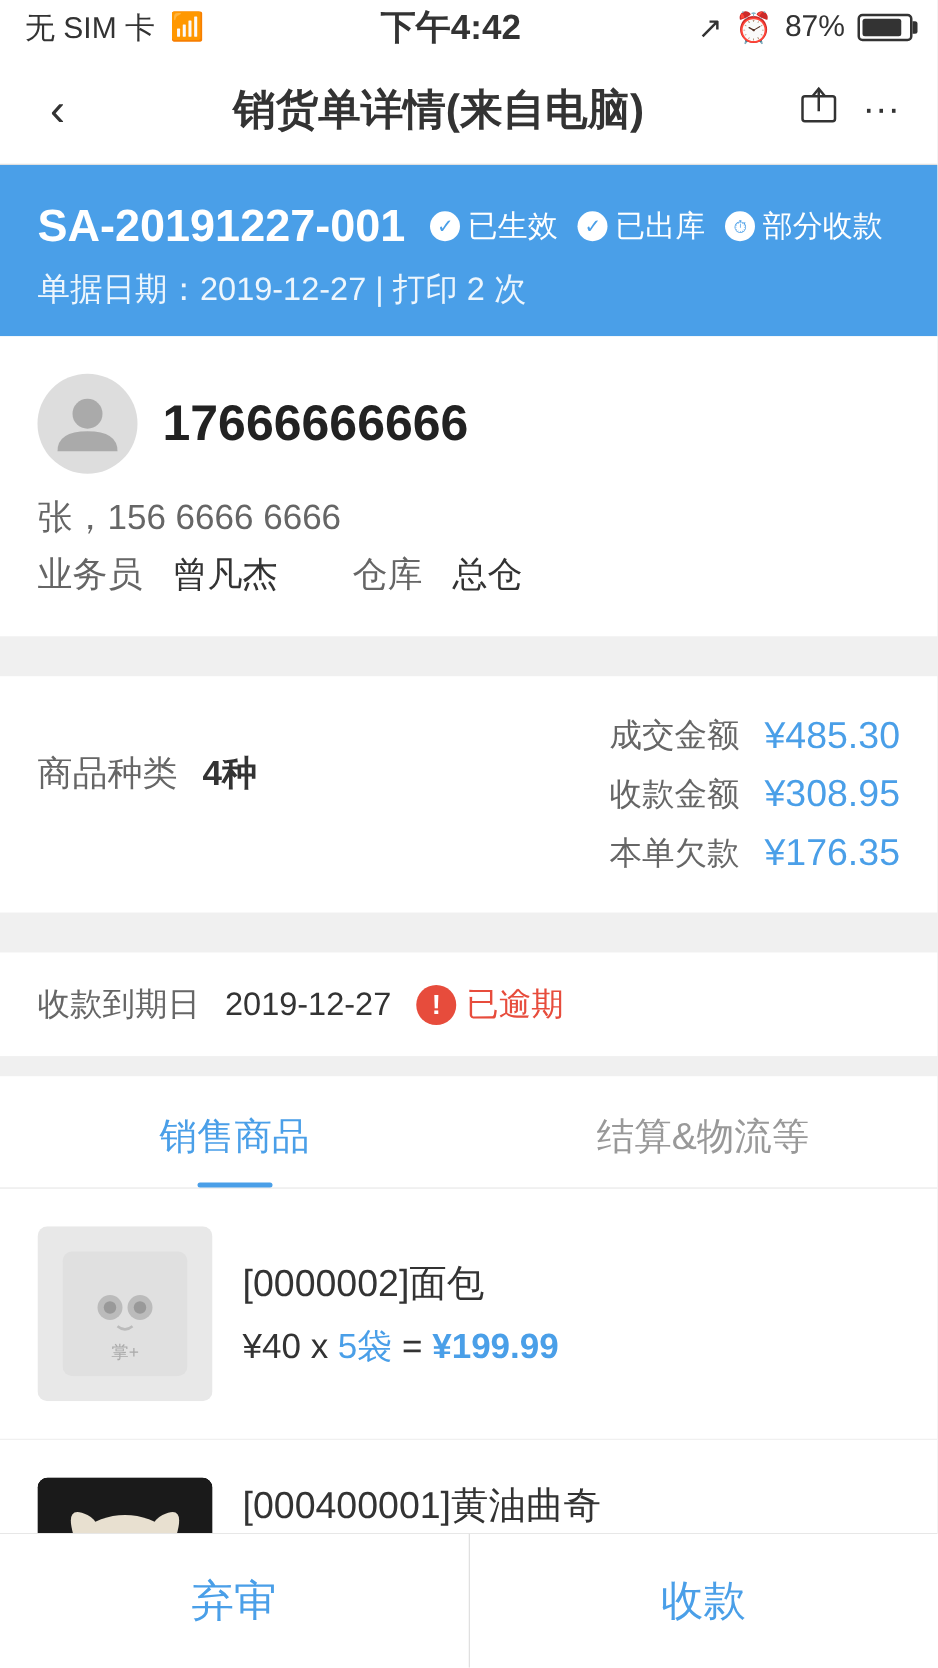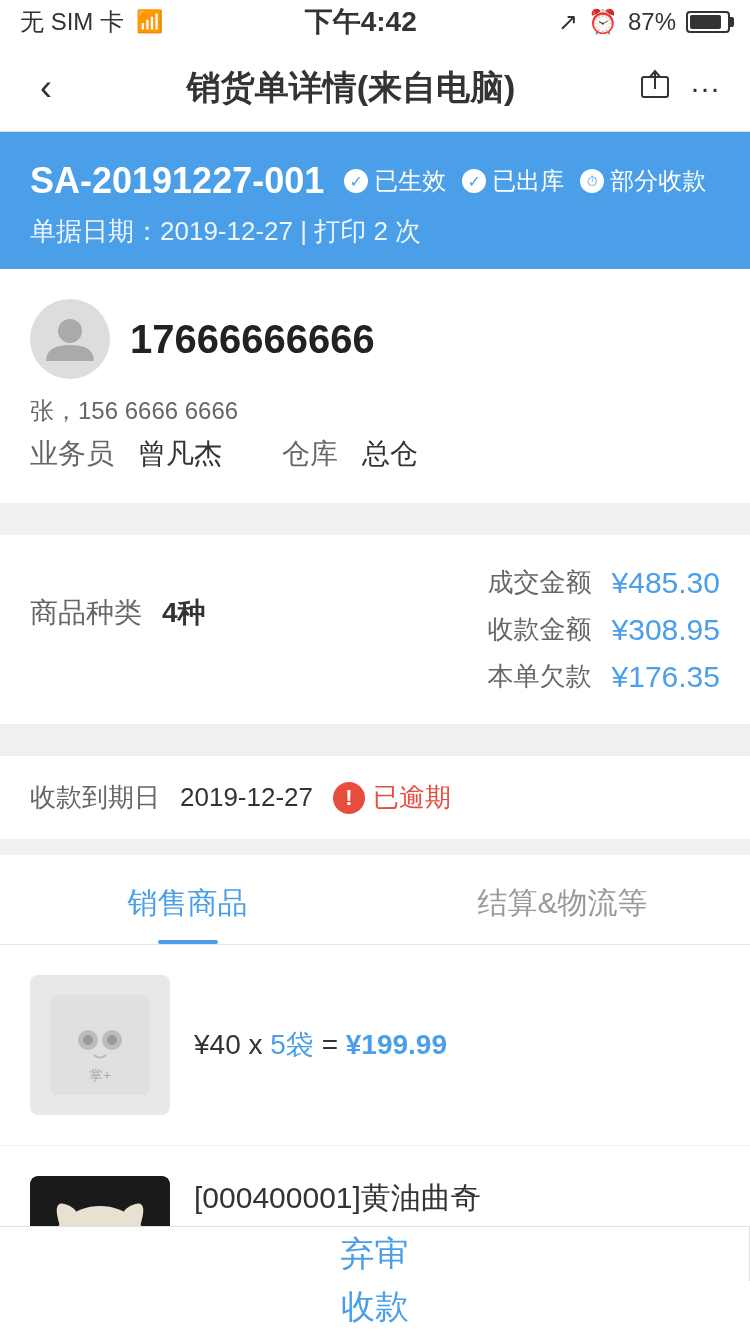--- a/index.html
+++ b/index.html
@@ -169,21 +169,21 @@
       justify-content: center;
       overflow: hidden;
     }
     .avatar svg { width: 60px; height: 60px; }
     .customer-name {
       font-size: 40px;
       font-weight: 600;
       color: #222;
     }
     .customer-info {
-      font-size: 24px;
+      font-size: 28px;
       color: #666;
       margin-bottom: 8px;
     }
     .customer-meta {
       display: flex;
       gap: 60px;
       font-size: 28px;
       color: #333;
     }
     .meta-item {
@@ -353,21 +353,20 @@
     
     .bottom-bar {
       position: fixed;
       bottom: 0;
       left: 0;
       width: 750px;
       height: 108px;
       background: #fff;
       border-top: 1px solid #e0e0e0;
       display: flex;
-      flex-direction: column;
     }
     .bottom-btn {
       flex: 1;
       display: flex;
       align-items: center;
       justify-content: center;
       font-size: 34px;
       cursor: pointer;
     }
     .bottom-btn.left {
@@ -520,20 +519,21 @@
           <circle cx="38" cy="45" r="10" fill="#bbb"></circle>
           <circle cx="62" cy="45" r="10" fill="#bbb"></circle>
           <circle cx="38" cy="45" r="5" fill="#999"></circle>
           <circle cx="62" cy="45" r="5" fill="#999"></circle>
           <path d="M44 60 Q50 65 56 60" stroke="#bbb" stroke-width="2" fill="none"></path>
           <text x="50" y="85" text-anchor="middle" font-size="14" fill="#aaa">掌+</text>
         </svg>
       </div>
     </div>
     <div class="product-info">
+      <div class="product-name">[0000002]面包</div>
       <div class="product-price">
         <span>¥40</span>
         <span> x </span>
         <span class="qty">5袋</span>
         <span> = </span>
         <span class="total">¥199.99</span>
       </div>
     </div>
   </div>
 

